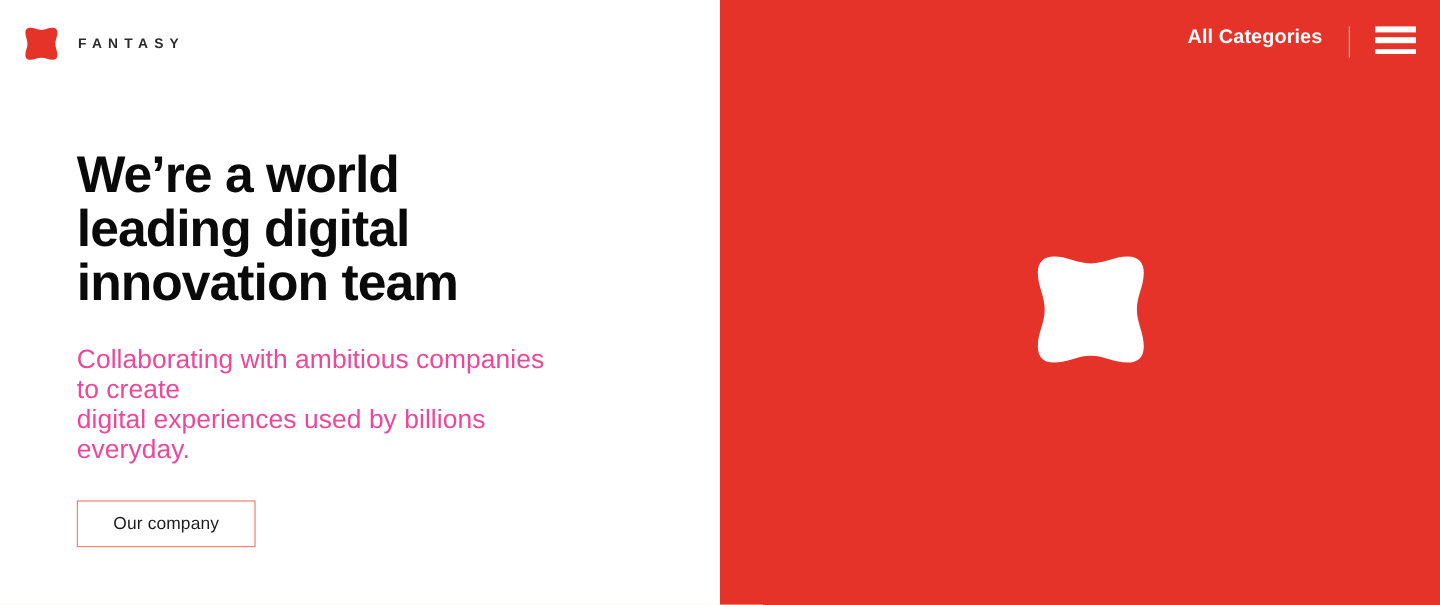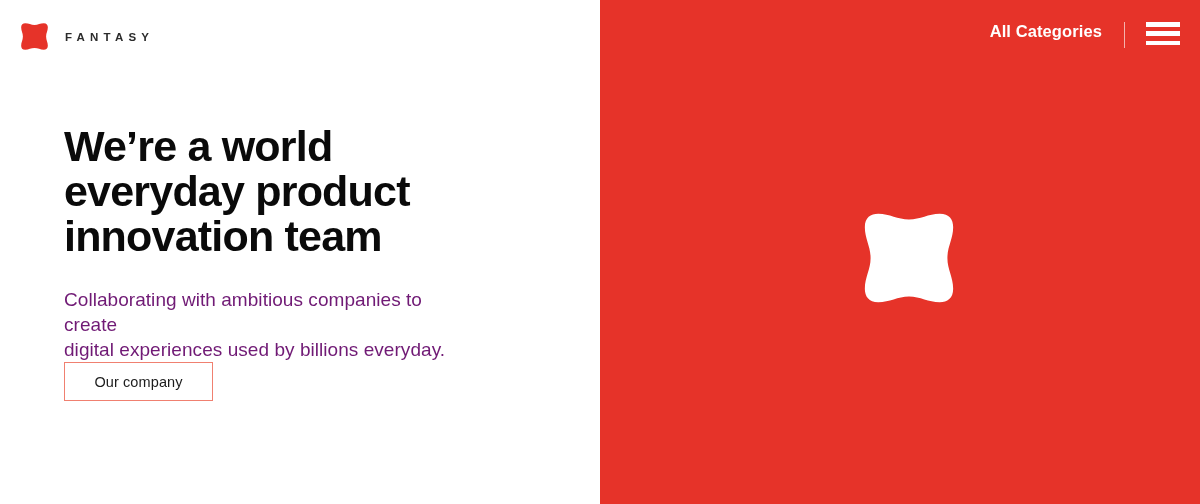--- a/index.html
+++ b/index.html
@@ -115,29 +115,30 @@
     font-size: 43px;
     line-height: 45px;
     font-weight: 700;
     letter-spacing: -0.8px;
     color: #0a0a0a;
     white-space: pre-line;
   }
 
   .hero-sub {
     margin-top: 28px;
-    font-size: 19px;
+    font-size: 22px;
     line-height: 25px;
-    color: #701a75;
+    color: #ec4899;
     letter-spacing: 0.05px;
     width: 390px;
     white-space: pre-line;
   }
 
   .hero-cta {
+    margin-top: 30px;
     display: inline-flex;
     align-items: center;
     justify-content: center;
     width: 149px;
     height: 39px;
     background: #ffffff;
     border: 1px solid #f08070;
     border-radius: 0;
     font-family: "Liberation Sans", sans-serif;
     font-size: 14.5px;
@@ -183,21 +184,21 @@
     <span class="nav-divider"></span>
     <div class="hamburger">
       <span></span>
       <span></span>
       <span></span>
     </div>
   </div>
 
   <div class="hero">
     <h1 class="hero-title">We’re a world
-everyday product
+leading digital
 innovation team</h1>
     <p class="hero-sub">Collaborating with ambitious companies to create
 digital experiences used by billions everyday.</p>
     <button class="hero-cta">Our company</button>
   </div>
 
   <span class="hero-mark">
     <svg class="mark" viewBox="0 0 100 100" width="96" height="96" aria-hidden="true">
       <path d="M18 4 C30 4 38 10 50 10 C62 10 70 4 82 4
                C92 4 96 10 96 18 C96 30 90 38 90 50

